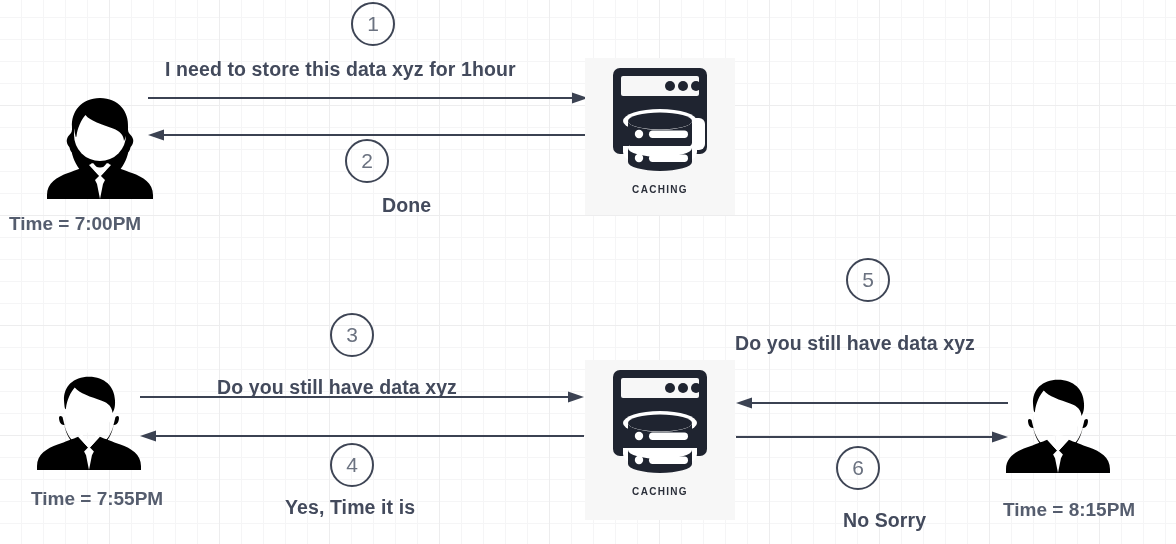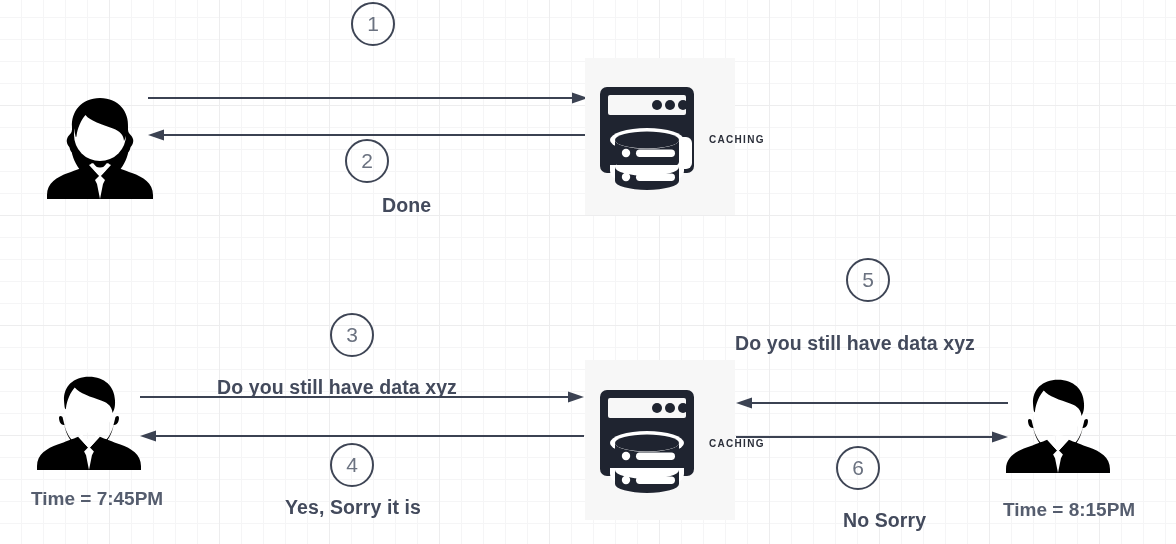--- a/index.html
+++ b/index.html
@@ -64,21 +64,21 @@
 
   
   .actor { position: absolute; }
   .actor svg { display: block; }
 
   
   .cache-node {
     position: absolute;
     background: #f7f7f7;
     display: flex;
-    flex-direction: row;
+    flex-direction: column;
     align-items: center;
     justify-content: flex-start;
   }
   .cache-node .glyph { margin-top: 8px; }
   .cache-node .glyph svg { display: block; }
   .cache-label {
     color: #2b2f3a;
     font-size: 10px;
     font-weight: bold;
     letter-spacing: 1.3px;
@@ -87,20 +87,21 @@
 </style>
 </head>
 <body>
 
 <div id="canvas">
 
   <div class="num-circle" style="left:351px; top:2px;">
     <span>1</span>
   </div>
 
+  <div class="msg" style="left:165px; top:58px;">I need to store this data xyz for 1hour</div>
 
   <div class="arrow" style="left:148px; top:91px;">
     <svg width="440" height="14" viewBox="0 0 440 14">
       <line x1="0" y1="7" x2="428" y2="7" stroke="#3b4252" stroke-width="2.2"></line>
       <polygon points="440,7 424,1.5 424,12.5" fill="#3b4252"></polygon>
     </svg>
   </div>
 
   <div class="arrow" style="left:148px; top:128px;">
     <svg width="440" height="14" viewBox="0 0 440 14">
@@ -135,20 +136,21 @@
                  L55 82 L66 70 C71 72 79 75 87 78 C98 82 108 88 108 100
                  L108 104 Z"></path>
         <path d="M44 70 L55 82 L66 70 L62 68 L55 76 L48 68 Z" fill="#ffffff"></path>
         <path d="M46 68 C48 74 51 78 55 81 C59 78 62 74 64 68
                  C61 71 58 72.5 55 72.5 C52 72.5 49 71 46 68 Z" fill="#ffffff"></path>
         <path d="M55 80 L50 85 L52 89 L55 104 L58 89 L60 85 Z" fill="#ffffff"></path>
       </g>
     </svg>
   </div>
 
+  <div class="timelabel" style="left:9px; top:213px;">Time = 7:00PM</div>
 
   <div class="cache-node" style="left:585px; top:58px; width:150px; height:157px;">
     <div class="glyph">
       <svg width="124" height="112" viewBox="0 0 124 112">
         <g fill="#1f2430">
           <rect x="15" y="2" width="94" height="86" rx="7"></rect>
         </g>
         <rect x="23" y="10" width="78" height="20" rx="2" fill="#f7f7f7"></rect>
         <circle cx="72" cy="20" r="5" fill="#1f2430"></circle>
         <circle cx="85" cy="20" r="5" fill="#1f2430"></circle>
@@ -187,21 +189,21 @@
     <svg width="444" height="14" viewBox="0 0 444 14">
       <line x1="12" y1="7" x2="444" y2="7" stroke="#3b4252" stroke-width="2.2"></line>
       <polygon points="0,7 16,1.5 16,12.5" fill="#3b4252"></polygon>
     </svg>
   </div>
 
   <div class="num-circle" style="left:330px; top:443px;">
     <span>4</span>
   </div>
 
-  <div class="msg" style="left:285px; top:496px;">Yes, Sorry it is</div>
+  <div class="msg" style="left:285px; top:496px;">Yes, Time it is</div>
 
   <div class="actor" style="left:35px; top:368px;">
     <svg width="108" height="103" viewBox="0 0 110 105">
       <g fill="#000000">
         <circle cx="55" cy="40" r="26" fill="#ffffff"></circle>
         <path d="M55 9 C71 9 81 19 81.5 33 C82 41 80 44 79 46
                  C78.5 40 75 36 68 33.5 C57 29.5 45 26 40.5 20
                  C36 25 32.5 33 31.5 41 C31 44 30 41 29.5 33 C29 19 39 9 55 9 Z"></path>
         <path d="M28 50 C26 48 24 48.5 24.5 52 C25 56 27 58.5 30 58 Z"></path>
         <path d="M82 50 C84 48 86 48.5 85.5 52 C85 56 83 58.5 80 58 Z"></path>
@@ -212,21 +214,21 @@
                  L55 82 L66 70 C71 72 79 75 87 78 C98 82 108 88 108 100
                  L108 104 Z"></path>
         <path d="M46 68 C48 74 51 78 55 81 C59 78 62 74 64 68
                  C61 71 58 72.5 55 72.5 C52 72.5 49 71 46 68 Z" fill="#ffffff"></path>
         <path d="M44 70 L55 82 L66 70 L62 68 L55 76 L48 68 Z" fill="#ffffff"></path>
         <path d="M55 80 L50 85 L52 89 L55 104 L58 89 L60 85 Z" fill="#ffffff"></path>
       </g>
     </svg>
   </div>
 
-  <div class="timelabel" style="left:31px; top:488px;">Time = 7:45PM</div>
+  <div class="timelabel" style="left:31px; top:488px;">Time = 7:55PM</div>
 
   <div class="cache-node" style="left:585px; top:360px; width:150px; height:160px;">
     <div class="glyph">
       <svg width="124" height="112" viewBox="0 0 124 112">
         <g fill="#1f2430">
           <rect x="15" y="2" width="94" height="86" rx="7"></rect>
         </g>
         <rect x="23" y="10" width="78" height="20" rx="2" fill="#f7f7f7"></rect>
         <circle cx="72" cy="20" r="5" fill="#1f2430"></circle>
         <circle cx="85" cy="20" r="5" fill="#1f2430"></circle>

